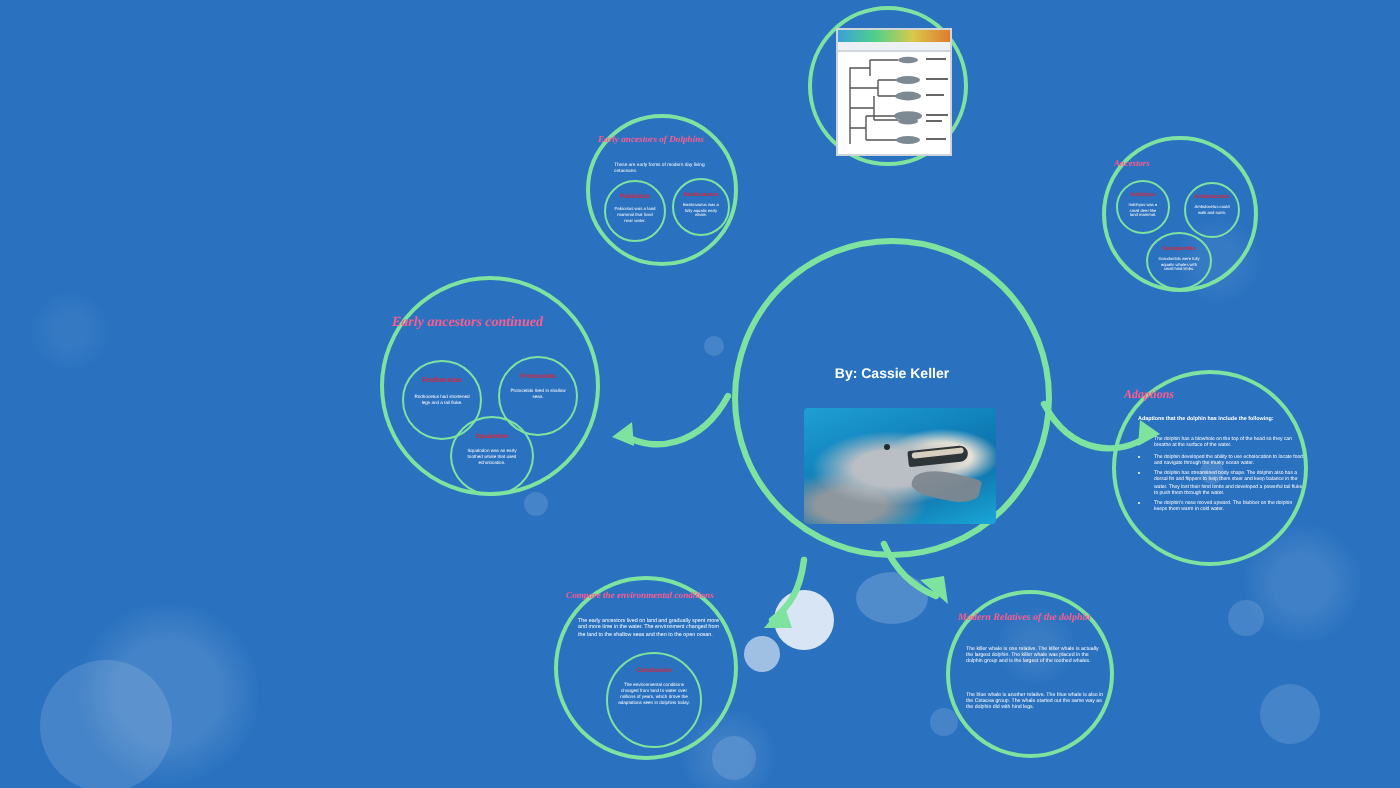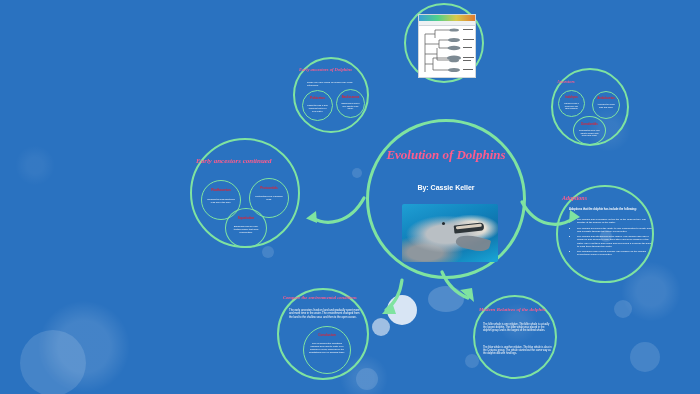--- a/index.html
+++ b/index.html
@@ -155,21 +155,20 @@
       <div class="ttl red" style="position:absolute;left:0;right:0;top:8px;font-size:3.2px;">Protocetids</div>
       <div class="body-txt center" style="position:absolute;left:5px;right:5px;top:16px;font-size:2.3px;">Protocetids lived in shallow seas.</div>
     </div>
     <div class="node-inner" style="left:33px;top:68px;width:42px;height:40px;">
       <div class="ttl red" style="position:absolute;left:0;right:0;top:8px;font-size:3.2px;">Squalodon</div>
       <div class="body-txt center" style="position:absolute;left:5px;right:5px;top:16px;font-size:2.3px;">Squalodon was an early toothed whale that used echolocation.</div>
     </div>
   </div>
 
   <div class="node" id="main-node">
-    <div class="ttl" id="main-title">Evolution of Dolphins</div>
     <div id="main-byline">By: Cassie Keller</div>
     <div id="dolphin-photo">
       <div class="fin"></div>
       <div class="mouth"></div>
       <div class="eye"></div>
     </div>
   </div>
 
   <div class="node" style="left:556px;top:185px;width:98px;height:98px;">
     <div class="ttl ntitle" style="top:8px;font-size:6px;">Adaptions</div>

